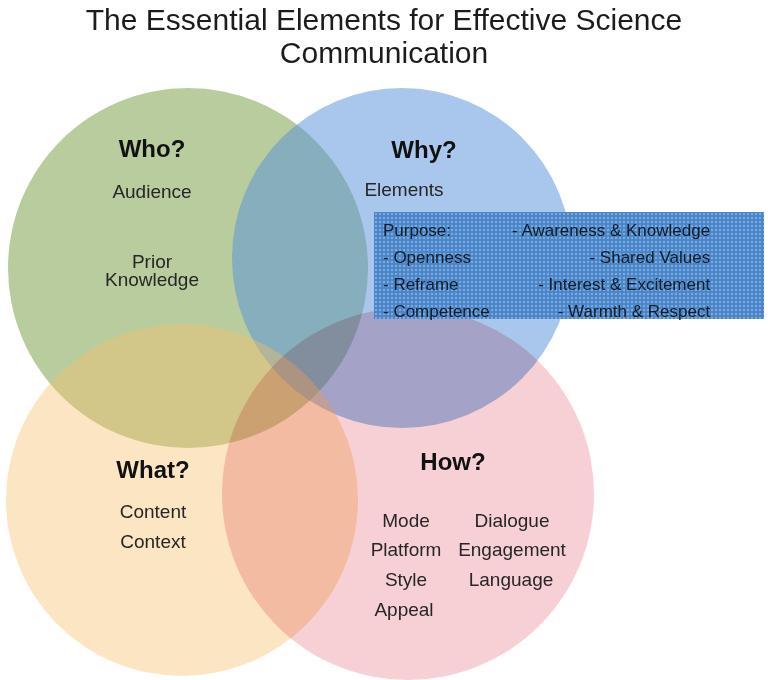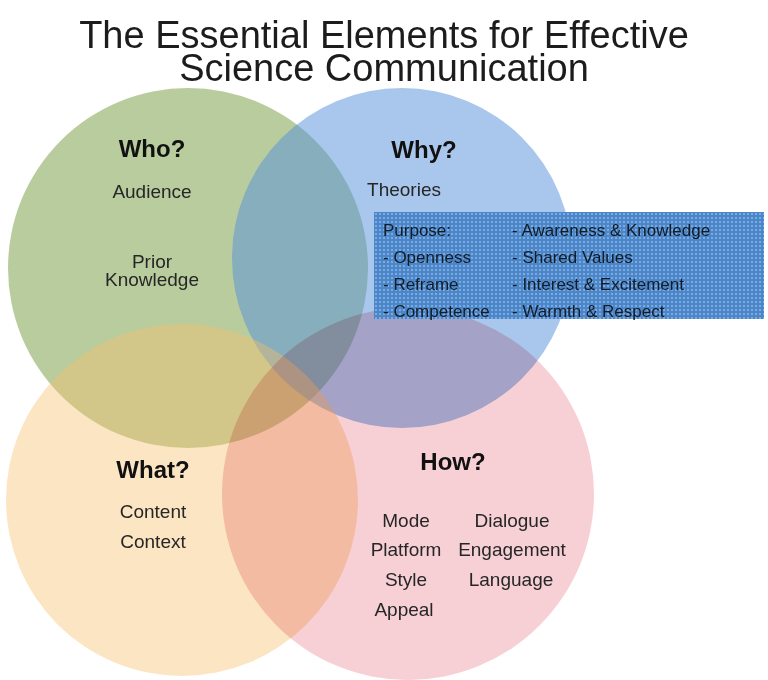--- a/index.html
+++ b/index.html
@@ -7,26 +7,26 @@
     position: relative;
     width: 768px;
     height: 680px;
     overflow: hidden;
     background: #ffffff;
     font-family: "Liberation Sans", "DejaVu Sans", sans-serif;
     color: #262626;
   }
   .title {
     position: absolute;
-    top: 19px;
+    top: 3px;
     left: 50%;
     transform: translateX(-50%);
     width: 740px;
     text-align: center;
-    font-size: 38px;
+    font-size: 30px;
     line-height: 33px;
     font-weight: 500;
     color: #1c1c1c;
     letter-spacing: 0px;
   }
   .circle { position: absolute; border-radius: 50%; }
   .c-who  { left: 8px;   top: 88px;  width: 360px; height: 360px; background: #b9cc9e; }
   .c-why  { left: 232px; top: 88px;  width: 340px; height: 340px; background: rgba(83,143,217,0.50); }
   .c-what { left: 6px;   top: 324px; width: 352px; height: 352px; background: rgba(247,190,102,0.40); }
   .c-how  { left: 222px; top: 308px; width: 372px; height: 372px; background: #f7d0d6; mix-blend-mode: multiply; }
@@ -68,21 +68,21 @@
   }
   .purpose-col {
     position: absolute;
     top: 5px;
     font-size: 17px;
     line-height: 27px;
     color: #121c26;
     white-space: nowrap;
   }
   .purpose-col1 { left: 9px; }
-  .purpose-col2 { left: 138px; }
+  .purpose-col2 { left: 138px; text-align: right; }
 </style>
 </head>
 <body>
 
 <div class="stage">
 
   <div class="title">The Essential Elements for Effective Science Communication</div>
 
   <div class="circle c-who"></div>
   <div class="circle c-why"></div>
@@ -102,21 +102,21 @@
       <div>- Interest &amp; Excitement</div>
       <div>- Warmth &amp; Respect</div>
     </div>
   </div>
 
   <div class="txt head who-head">Who?</div>
   <div class="txt label who-item1">Audience</div>
   <div class="txt label who-item2">Prior Knowledge</div>
 
   <div class="txt head why-head">Why?</div>
-  <div class="txt label why-item1">Theories</div>
+  <div class="txt label why-item1">Elements</div>
 
   <div class="txt head what-head">What?</div>
   <div class="txt label what-item1">Content</div>
   <div class="txt label what-item2">Context</div>
 
   <div class="txt head how-head">How?</div>
   <div class="txt label how-c1r1">Mode</div>
   <div class="txt label how-c1r2">Platform</div>
   <div class="txt label how-c1r3">Style</div>
   <div class="txt label how-c1r4">Appeal</div>

